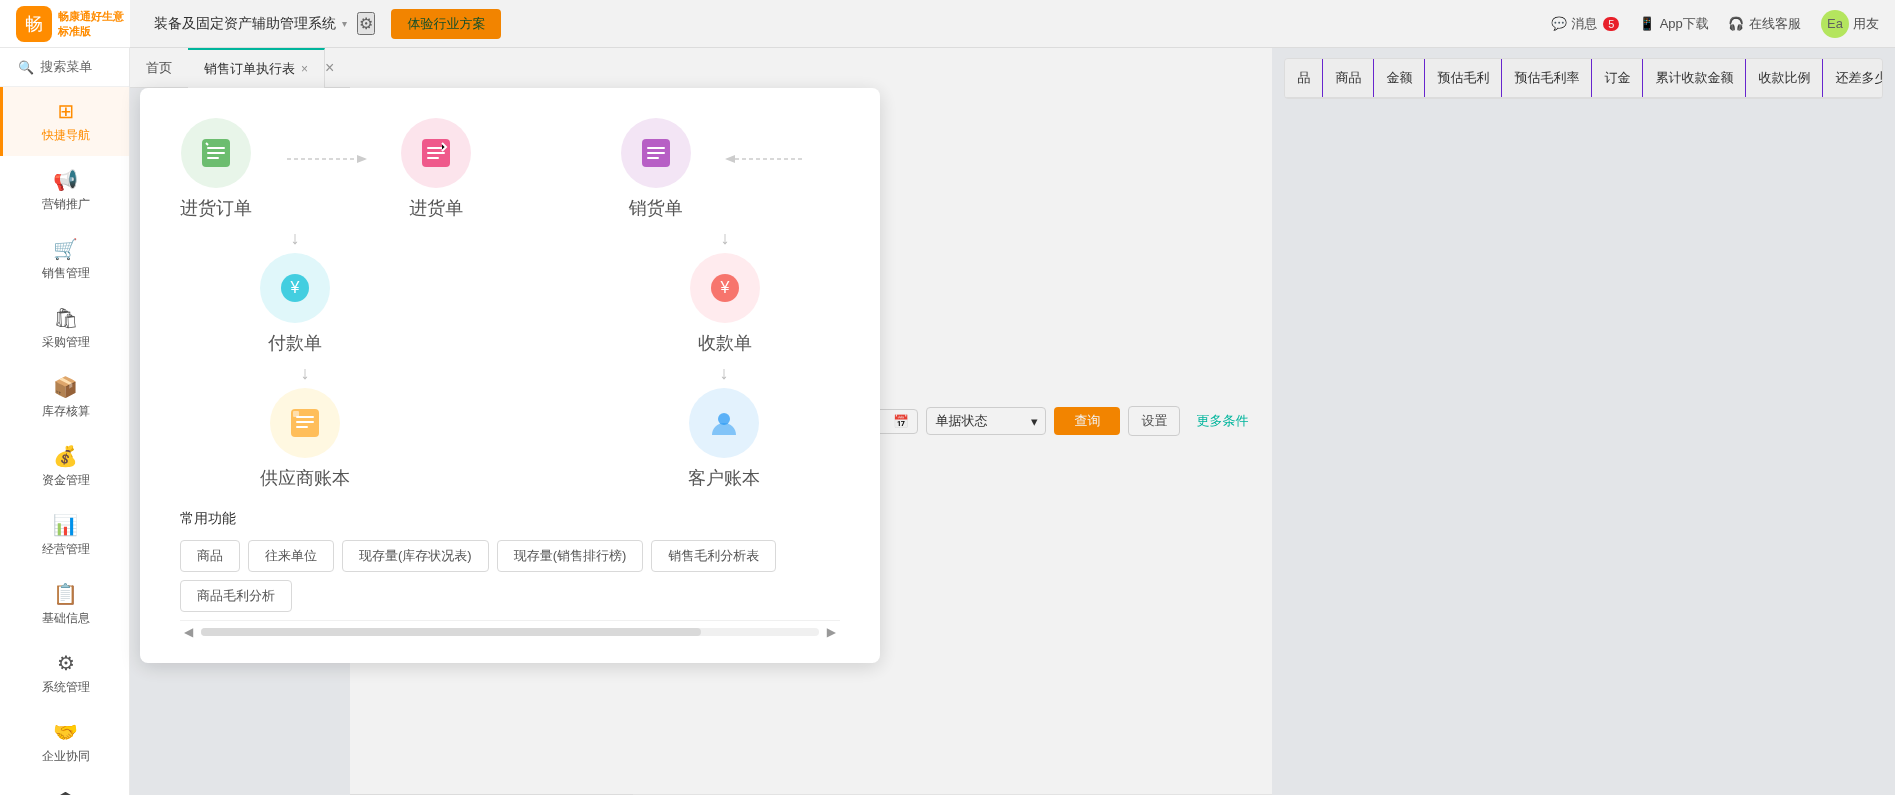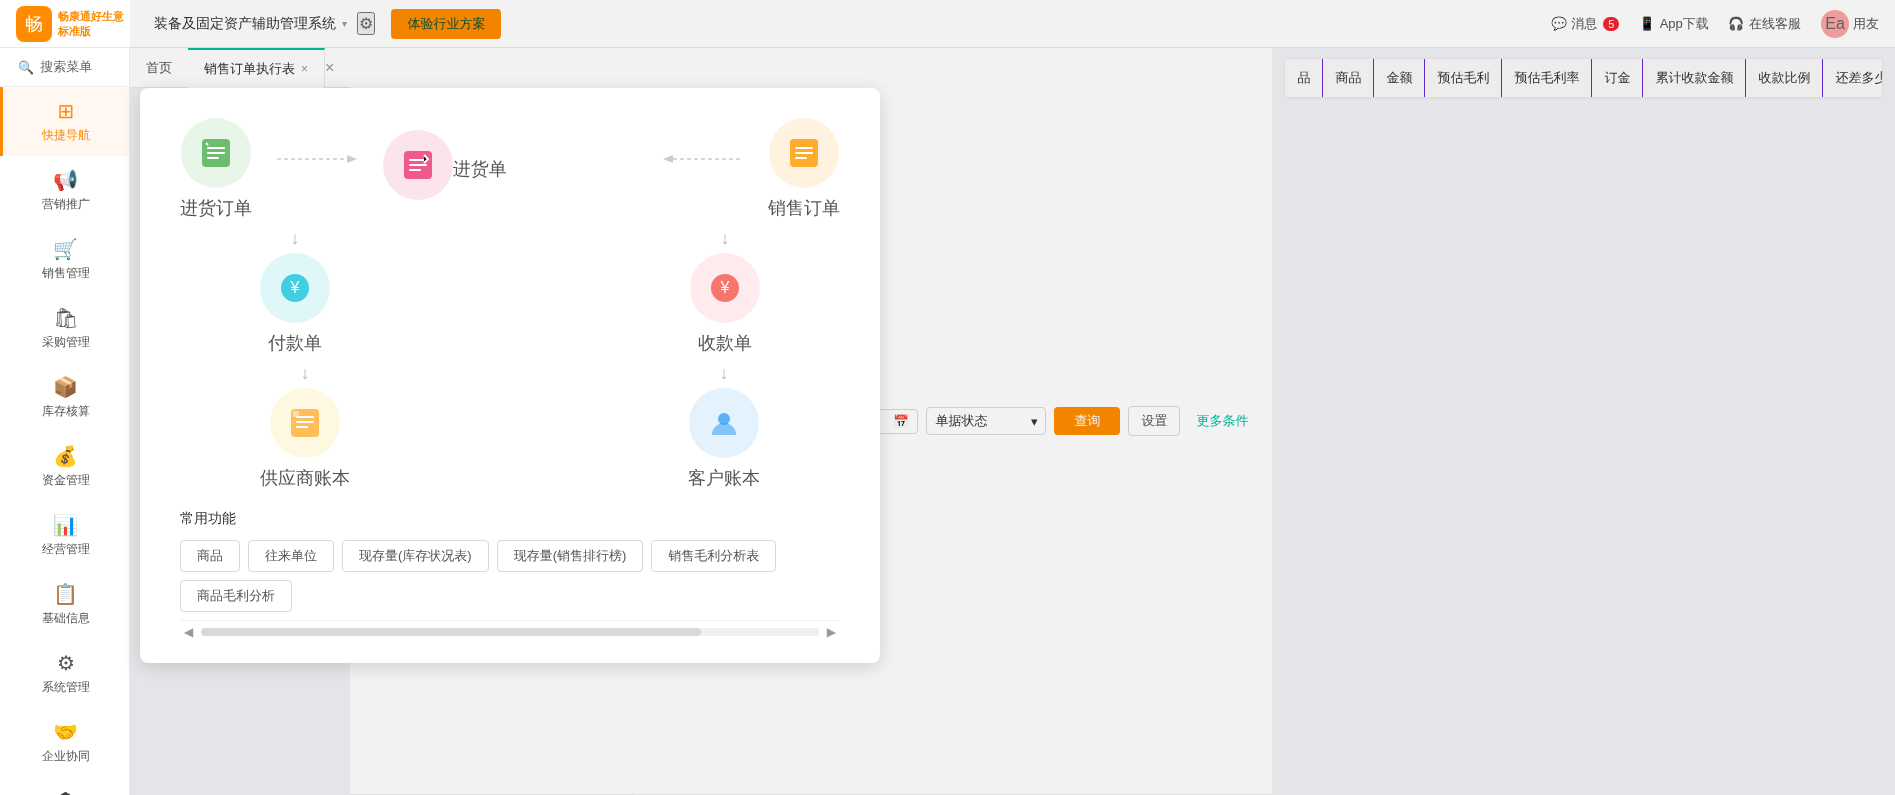--- a/index.html
+++ b/index.html
@@ -17,21 +17,21 @@
     .logo-area { display: flex; align-items: center; width: 130px; flex-shrink: 0; }
     .logo-icon { width: 36px; height: 36px; background: #ff8c00; border-radius: 8px; display: flex; align-items: center; justify-content: center; color: #fff; font-size: 18px; margin-right: 6px; }
     .logo-text { font-size: 11px; color: #ff8c00; line-height: 1.3; font-weight: bold; }
     .system-title { display: flex; align-items: center; margin-left: 8px; color: #333; font-size: 14px; font-weight: 500; }
     .system-title .dropdown-arrow { margin-left: 6px; color: #999; font-size: 10px; }
     .settings-btn { margin-left: 10px; color: #666; font-size: 16px; cursor: pointer; }
     .trial-btn { margin-left: 16px; background: #ff8c00; color: #14532d; border: none; border-radius: 4px; padding: 6px 16px; cursor: pointer; font-size: 13px; }
     .top-bar-right { margin-left: auto; display: flex; align-items: center; gap: 20px; color: #555; font-size: 13px; }
     .top-bar-right .item { display: flex; align-items: center; gap: 4px; cursor: pointer; }
     .badge { background: #f5222d; color: #fff; border-radius: 10px; padding: 1px 5px; font-size: 11px; margin-left: 2px; }
-    .user-avatar { width: 28px; height: 28px; border-radius: 50%; background: #fca5a5; display: flex; align-items: center; justify-content: center; font-size: 16px; color: #666; }
+    .user-avatar { width: 28px; height: 28px; border-radius: 50%; background: #bef264; display: flex; align-items: center; justify-content: center; font-size: 13px; color: #666; }
 
     
     .search-menu { display: flex; align-items: center; padding: 10px 12px; border-bottom: 1px solid #f0f0f0; cursor: pointer; color: #666; }
     .search-menu span { margin-left: 6px; font-size: 13px; }
     .sidebar-item { display: flex; flex-direction: column; align-items: center; padding: 12px 8px; cursor: pointer; color: #555; border-left: 3px solid transparent; }
     .sidebar-item.active { background: #fff7f0; border-left-color: #ff8c00; color: #ff8c00; }
     .sidebar-item .icon { font-size: 20px; margin-bottom: 4px; }
     .sidebar-item .label { font-size: 12px; }
     .sidebar-item.active .label { color: #ff8c00; }
 
@@ -263,50 +263,50 @@
         <span class="flow-label">进货订单</span>
       </div>
 
       <div style="flex:1;display:flex;align-items:center;justify-content:center;margin-bottom:20px;">
         <svg width="80" height="16">
             <line x1="0" y1="8" x2="70" y2="8" stroke="#ccc" stroke-width="1.5" stroke-dasharray="4,3"></line>
             <polygon points="70,4 80,8 70,12" fill="#ccc"></polygon>
           </svg>
       </div>
 
-      <div style="display:flex;flex-direction:row;align-items:center;">
+      <div style="display:flex;flex-direction:column;align-items:center;">
         <div class="flow-circle circle-pink">
           <svg width="36" height="36" viewBox="0 0 36 36">
               <rect x="4" y="4" width="28" height="28" rx="4" fill="#e91e63" opacity="0.7"></rect>
               <path d="M10 13h16M10 18h16M10 23h10" stroke="#fff" stroke-width="2" stroke-linecap="round"></path>
               <path d="M24 8l4 4-4 4" stroke="#fff" stroke-width="2"></path>
             </svg>
         </div>
         <span class="flow-label">进货单</span>
       </div>
 
       <div style="flex:1;"></div>
 
+      <div style="display:flex;flex-direction:column;align-items:center;">
+        <div class="flow-circle circle-purple">
+          <svg width="36" height="36" viewBox="0 0 36 36">
+              <rect x="4" y="4" width="28" height="28" rx="4" fill="#9c27b0" opacity="0.7"></rect>
+              <path d="M10 13h16M10 18h16M10 23h10" stroke="#fff" stroke-width="2" stroke-linecap="round"></path>
+            </svg>
+        </div>
+        <span class="flow-label">销货单</span>
+      </div>
 
       <div style="flex:1;display:flex;align-items:center;justify-content:center;margin-bottom:20px;">
         <svg width="80" height="16">
             <polygon points="10,4 0,8 10,12" fill="#ccc"></polygon>
             <line x1="10" y1="8" x2="80" y2="8" stroke="#ccc" stroke-width="1.5" stroke-dasharray="4,3"></line>
           </svg>
       </div>
 
-      <div style="display:flex;flex-direction:column;align-items:center;">
-        <div class="flow-circle circle-orange">
-          <svg width="36" height="36" viewBox="0 0 36 36">
-              <rect x="4" y="4" width="28" height="28" rx="4" fill="#ff9800" opacity="0.8"></rect>
-              <path d="M10 13h16M10 18h16M10 23h10" stroke="#fff" stroke-width="2" stroke-linecap="round"></path>
-            </svg>
-        </div>
-        <span class="flow-label">销售订单</span>
-      </div>
     </div>
 
     <div style="display:flex; align-items:flex-start; justify-content: space-around; margin-bottom: 8px;">
       <div style="width:70px;"></div>
 
       <div style="display:flex;flex-direction:column;align-items:center;margin-left:10px;">
         <div style="color:#bbb;font-size:18px;margin-bottom:4px;">↓</div>
         <div class="flow-circle circle-teal">
           <svg width="36" height="36" viewBox="0 0 36 36">
               <circle cx="18" cy="18" r="14" fill="#00bcd4" opacity="0.7"></circle>

